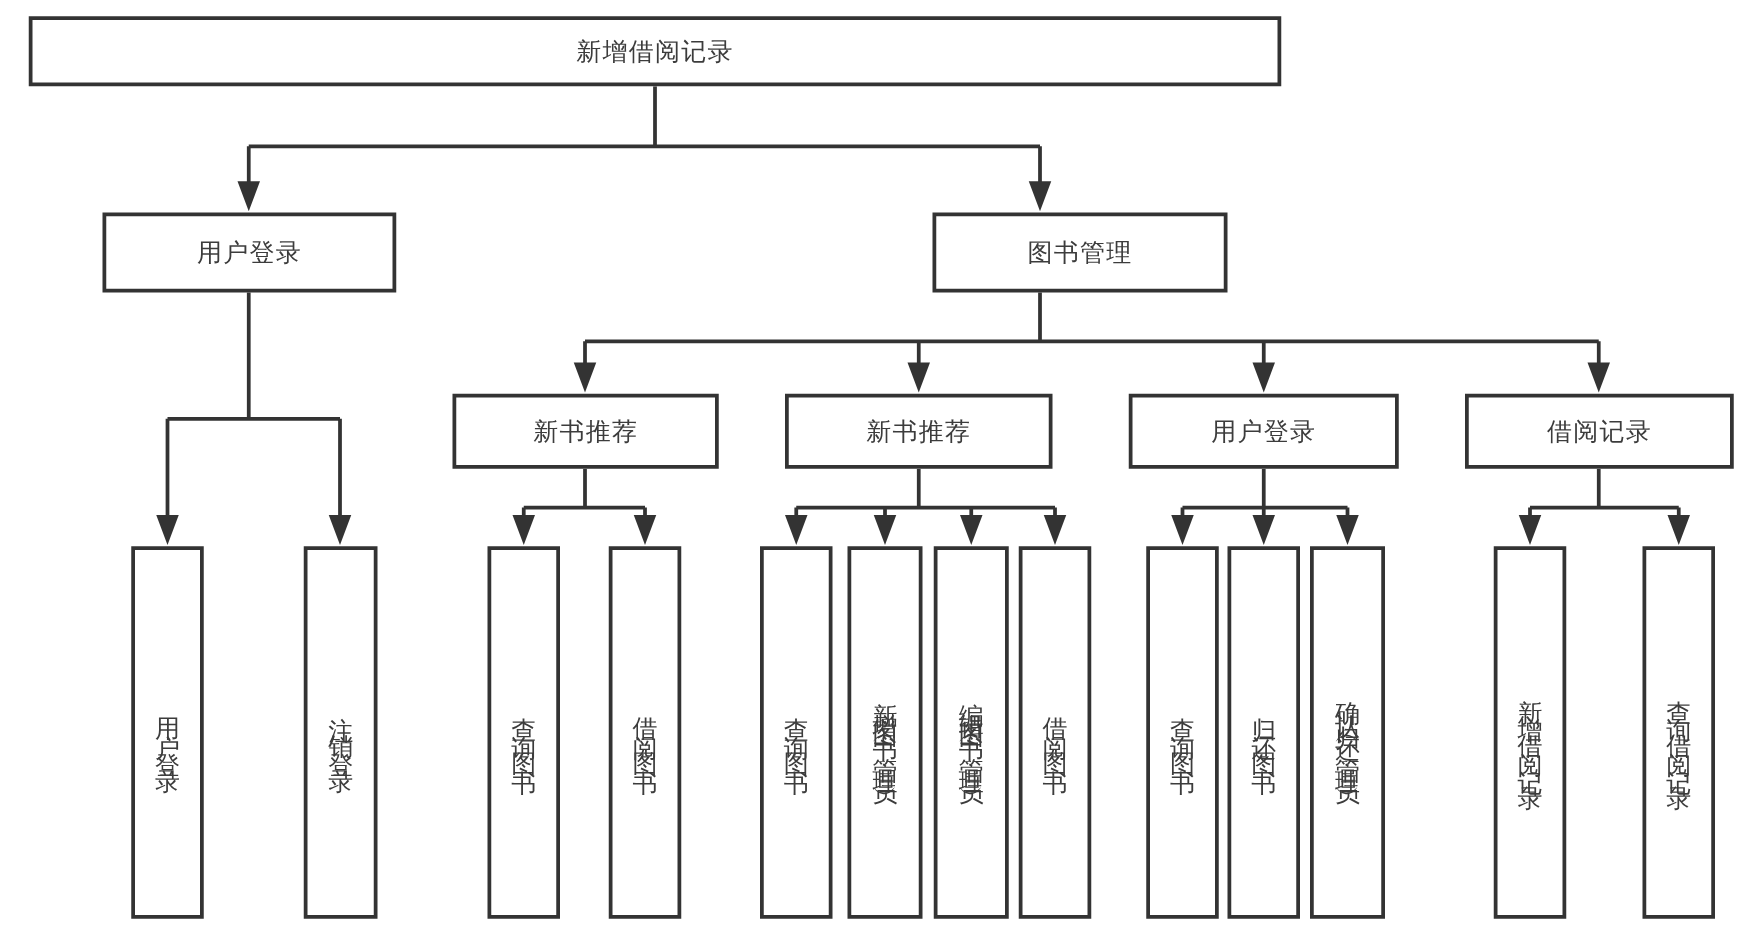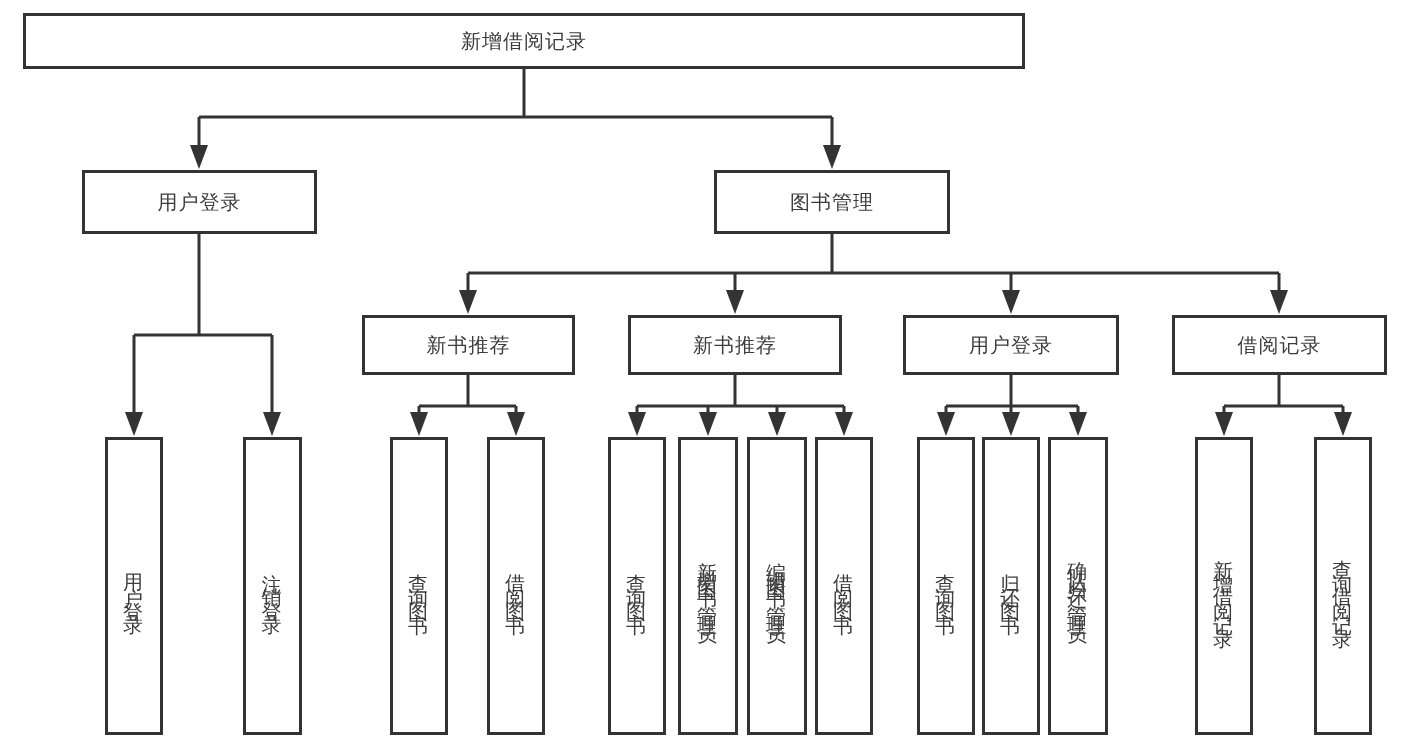--- a/index.html
+++ b/index.html
@@ -80,21 +80,21 @@
       M628 412h18L637 436z  M699 412h18L708 436z
       M768 412h18L777 436z  M835 412h18L844 436z
       M937 412h18L946 436z  M1002 412h18L1011 436z
       M1069 412h18L1078 436z
       M1215 412h18L1224 436z M1334 412h18L1343 436z"></path>
   </svg>
 
   <div class="box h" style="left:23px; top:13px; width:1002px; height:56px">新增借阅记录</div>
 
   <div class="box h" style="left:82px; top:170px; width:235px; height:64px">用户登录</div>
-  <div class="box h" style="left:714px; top:170px; width:236px; height:64px">图书管理</div>
+  <div class="box h" style="left:746px; top:170px; width:236px; height:64px">图书管理</div>
 
   <div class="box h" style="left:362px; top:315px; width:213px; height:60px">新书推荐</div>
   <div class="box h" style="left:628px; top:315px; width:214px; height:60px">新书推荐</div>
   <div class="box h" style="left:903px; top:315px; width:216px; height:60px">用户登录</div>
   <div class="box h" style="left:1172px; top:315px; width:215px; height:60px">借阅记录</div>
 
   <div class="box v" style="left:105px; width:58px">用户登录</div>
   <div class="box v" style="left:243px; width:59px">注销登录</div>
 
   <div class="box v" style="left:390px; width:58px">查询图书</div>

